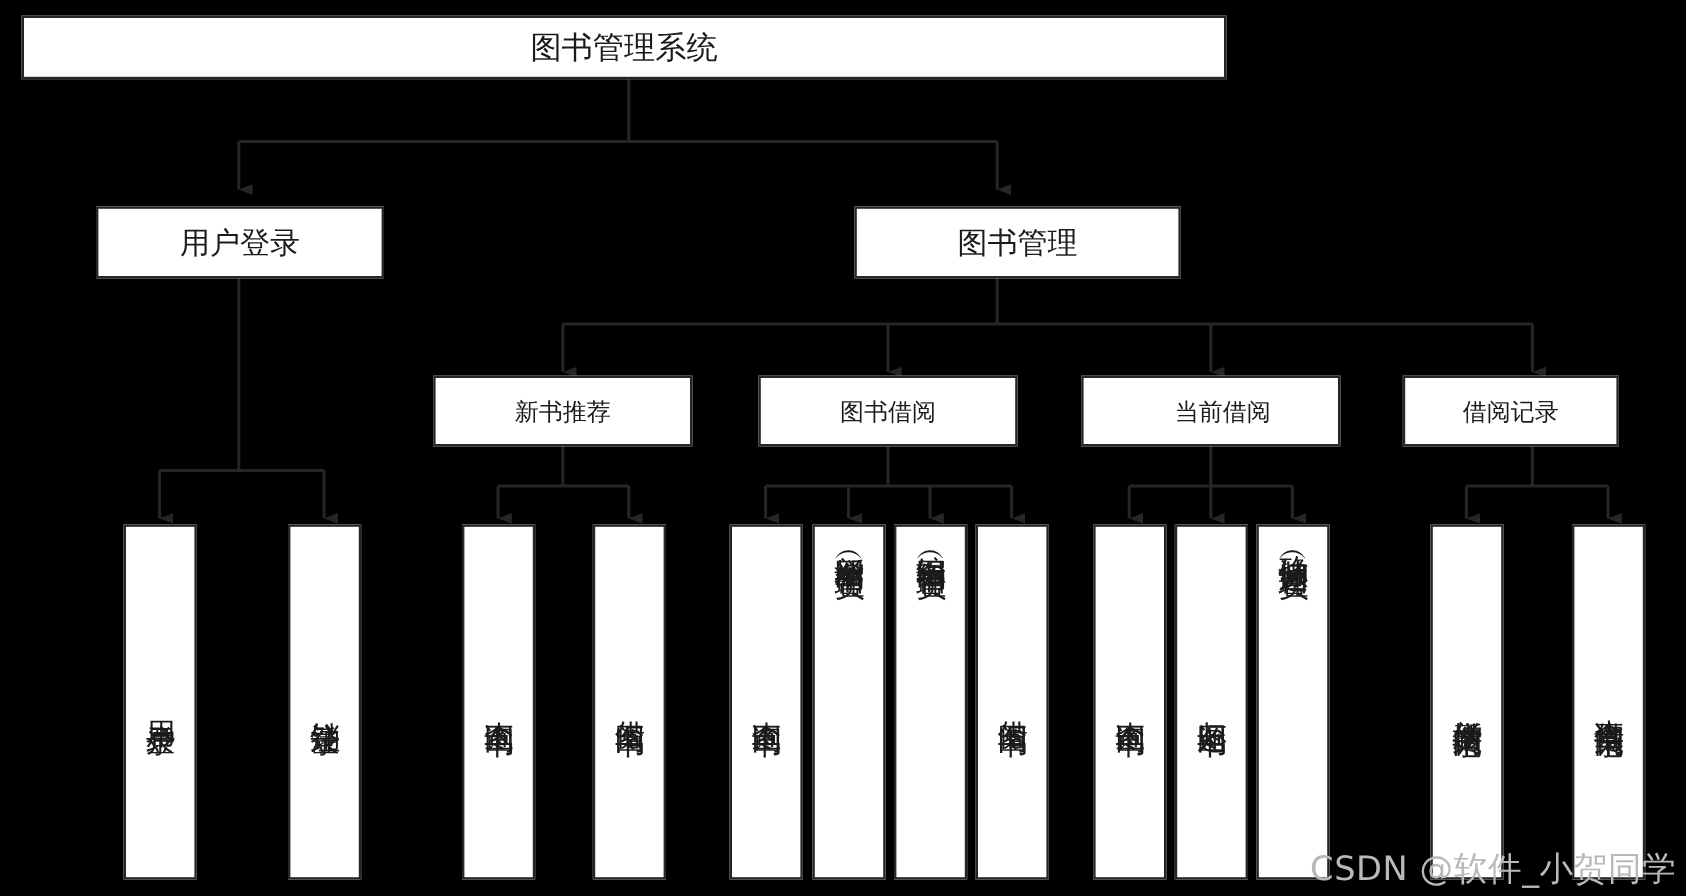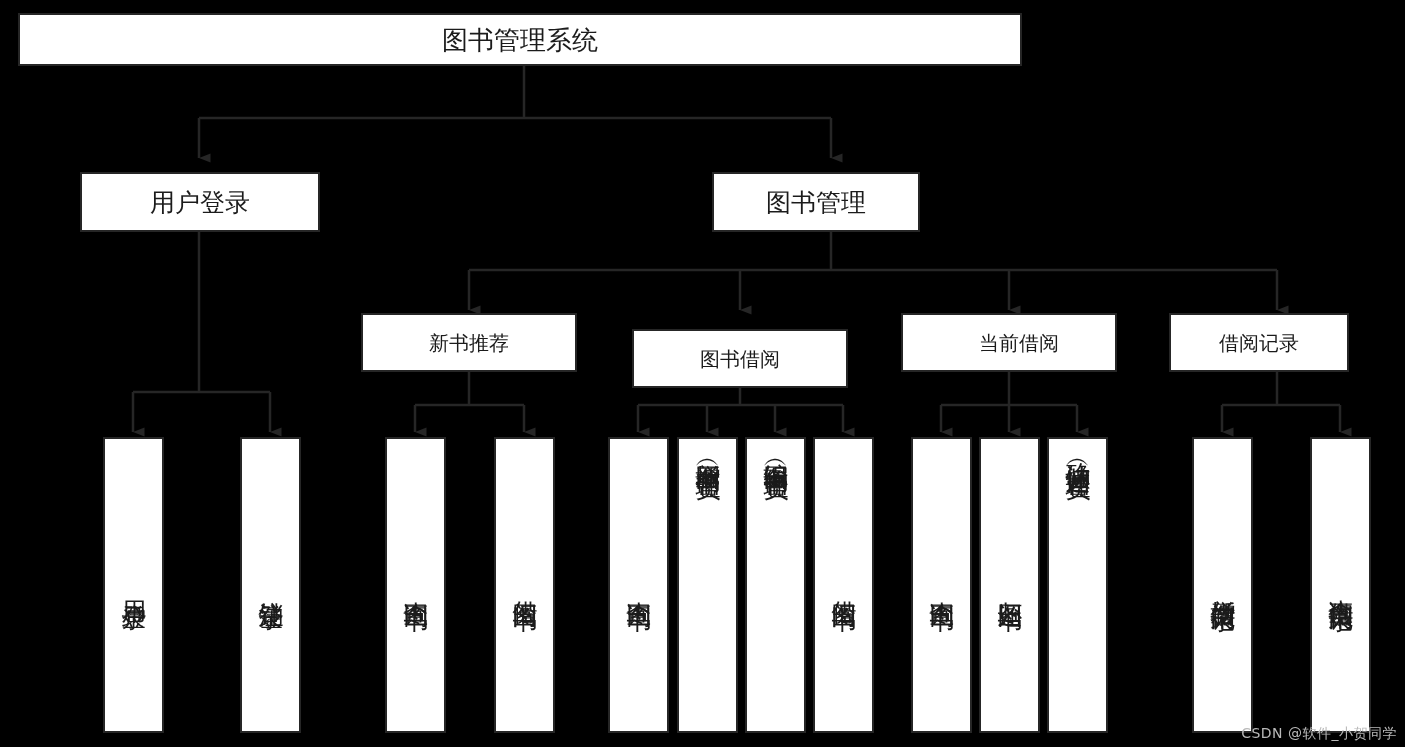--- a/index.html
+++ b/index.html
@@ -56,21 +56,21 @@
     white-space: nowrap;
   }
   .node-leaf.leaf-tall .node-label {
     align-self: flex-start;
     margin-top: 4px;
   }
   .watermark {
     position: absolute;
     right: 8px;
     bottom: 4px;
-    font-size: 14px;
+    font-size: 28px;
     color: #b9b9b9;
     letter-spacing: 0.5px;
     white-space: nowrap;
     pointer-events: none;
   }
 </style>
 </head>
 <body>
 
 <div id="diagram-root">
@@ -127,28 +127,28 @@
     </g>
   </svg>
 
   <div class="node-box node-root" style="left:18px; top:13px; width:1004px; height:53px;">
     <span class="node-label">图书管理系统</span>
   </div>
 
   <div class="node-box node-l2" style="left:80px; top:172px; width:240px; height:60px;">
     <span class="node-label">用户登录</span>
   </div>
-  <div class="node-box node-l2" style="left:712px; top:172px; width:208px; height:60px;">
+  <div class="node-box node-l2" style="left:712px; top:172px; width:272px; height:60px;">
     <span class="node-label">图书管理</span>
   </div>
 
   <div class="node-box node-l3" style="left:361px; top:313px; width:216px; height:59px;">
     <span class="node-label">新书推荐</span>
   </div>
-  <div class="node-box node-l3" style="left:632px; top:329px; width:216px; height:59px;">
+  <div class="node-box node-l3" style="left:632px; top:313px; width:216px; height:59px;">
     <span class="node-label">图书借阅</span>
   </div>
   <div class="node-box node-l3" style="left:901px; top:313px; width:216px; height:59px;padding-left:20px;">
     <span class="node-label">当前借阅</span>
   </div>
   <div class="node-box node-l3" style="left:1169px; top:313px; width:180px; height:59px;">
     <span class="node-label">借阅记录</span>
   </div>
 
   <div class="node-box node-leaf" style="left:103px; top:437px; width:61px; height:296px;">

